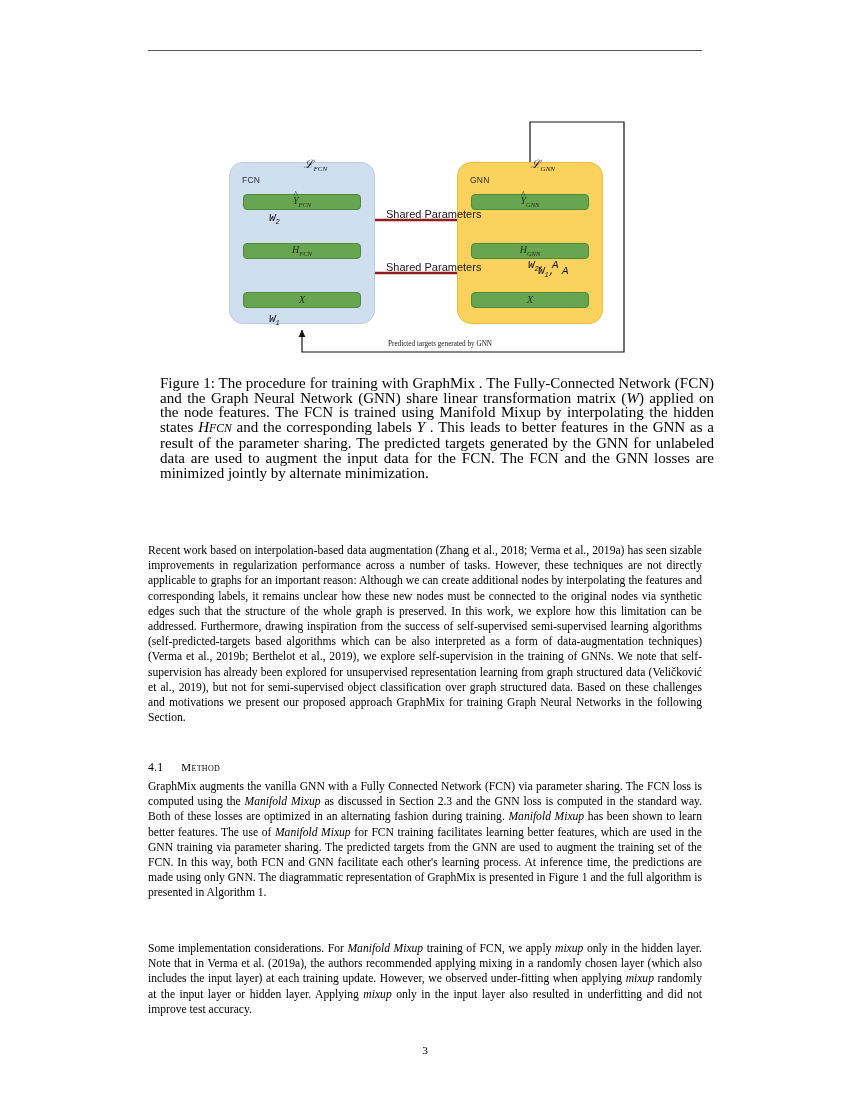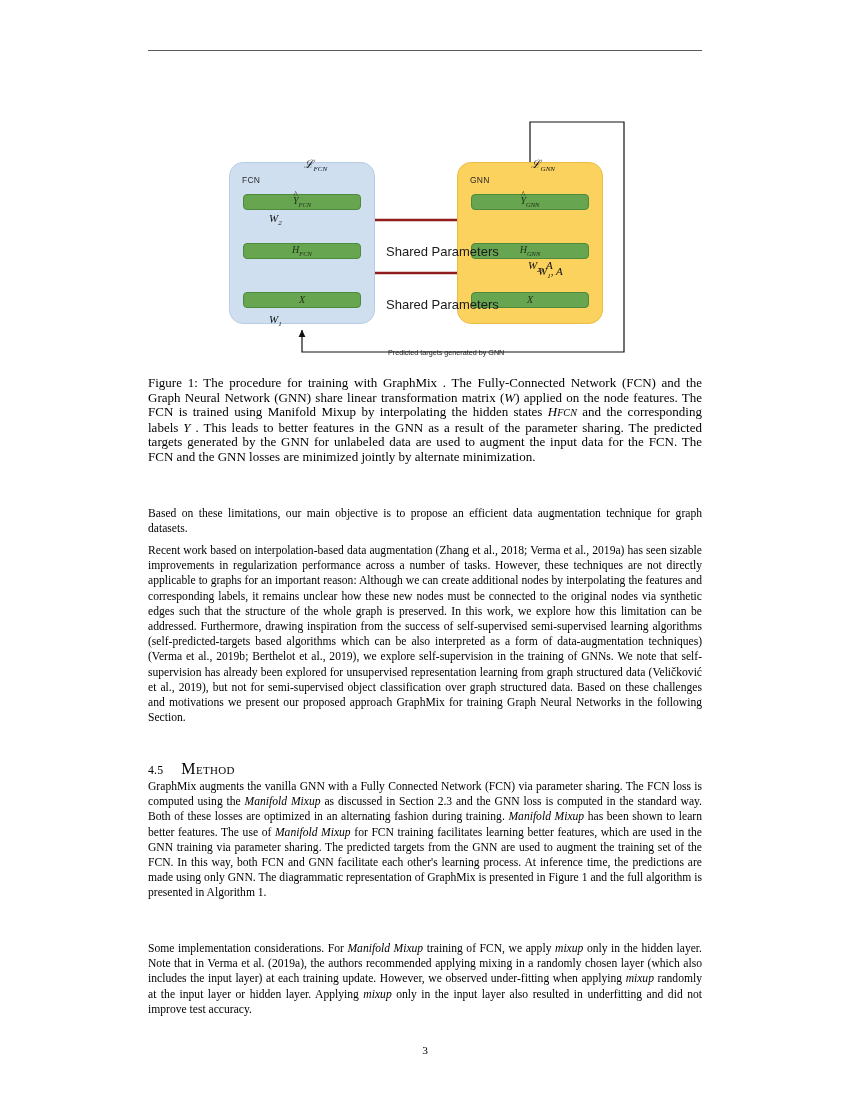--- a/index.html
+++ b/index.html
@@ -102,21 +102,21 @@
     color: #1d2f15;
     line-height: 1;
   }
   .layer-bar .lbl sub {
     font-size: 6.5px;
     font-style: italic;
   }
 
   .wlabel {
     position: absolute;
-    font-family: Liberation Serif, serif;
+    font-family: Liberation Mono, monospace;
     font-style: italic;
     font-size: 11px;
     color: #101010;
     white-space: nowrap;
   }
   .wlabel sub { font-size: 7px; }
 
   .loss-label {
     position: absolute;
     font-family: "Liberation Serif", serif;
@@ -136,42 +136,40 @@
     top: -0.52em;
     text-align: center;
     font-size: .95em;
     font-style: normal;
     line-height: 1;
   }
 
   .shared-label {
     position: absolute;
     font-family: "Liberation Sans", sans-serif;
-    font-size: 13px;
+    font-size: 11px;
     color: #1a1a1a;
     white-space: nowrap;
-    margin-top: 36px;
   }
 
   .bottom-label {
     position: absolute;
-    font-family: Liberation Sans, sans-serif;
+    font-family: Liberation Serif, serif;
     font-size: 7.2px;
     color: #1a1a1a;
     white-space: nowrap;
-    margin-top: 8px;
   }
 
   
   .caption {
     position: absolute;
-    left: 148px;
+    left: 160px;
     top: 376px;
     width: 554px;
-    font-size: 13px;
+    font-size: 15px;
     line-height: 14.6px;
     text-align: justify;
     text-justify: inter-word;
   }
 
   .body-block {
     position: absolute;
     left: 148px;
     width: 554px;
     font-size: 11.6px;
@@ -183,21 +181,21 @@
   .section-head {
     position: absolute;
     left: 148px;
     width: 554px;
     font-size: 11.8px;
   }
   .section-head .num { letter-spacing: .2px; }
   .section-head .ttl {
     margin-left: 18px;
     font-variant: small-caps;
-    font-size: 16px;
+    font-size: 11px;
     letter-spacing: .3px;
   }
 
   .it { font-style: italic; }
   .mathit { font-style: italic; font-family: "Liberation Serif", serif; }
   .mathsub { font-style: italic; font-size: .78em; }
 
   .pagenum {
     position: absolute;
     left: 0;
@@ -307,26 +305,25 @@
     <div class="shared-label" style="left:238px; top:151px;">Shared Parameters</div>
 
     <div class="bottom-label" style="left:240px; top:230px;">Predicted targets generated by GNN</div>
 
   </div>
 
   <div class="caption">
     <span>Figure 1:</span><span> The procedure for training with GraphMix . The Fully-Connected Network (FCN) and the Graph Neural Network (GNN) share linear transformation matrix (<span class="mathit">W</span>) applied on the node features. The FCN is trained using Manifold Mixup by interpolating the hidden states <span class="mathit">H<span class="mathsub">FCN</span></span> and the corresponding labels <span class="mathit">Y</span> . This leads to better features in the GNN as a result of the parameter sharing. The predicted targets generated by the GNN for unlabeled data are used to augment the input data for the FCN. The FCN and the GNN losses are minimized jointly by alternate minimization.</span>
   </div>
 
-  <div class="body-block" style="top:506px;">Based on these limitations, our main objective is to propose an efficient data augmentation technique for graph datasets.</div>
 
   <div class="body-block" style="top:543px;">Recent work based on interpolation-based data augmentation (Zhang et al., 2018; Verma et al., 2019a) has seen sizable improvements in regularization performance across a number of tasks. However, these techniques are not directly applicable to graphs for an important reason: Although we can create additional nodes by interpolating the features and corresponding labels, it remains unclear how these new nodes must be connected to the original nodes via synthetic edges such that the structure of the whole graph is preserved. In this work, we explore how this limitation can be addressed. Furthermore, drawing inspiration from the success of self-supervised semi-supervised learning algorithms (self-predicted-targets based algorithms which can be also interpreted as a form of data-augmentation techniques) (Verma et al., 2019b; Berthelot et al., 2019), we explore self-supervision in the training of GNNs. We note that self-supervision has already been explored for unsupervised representation learning from graph structured data (Veličković et al., 2019), but not for semi-supervised object classification over graph structured data. Based on these challenges and motivations we present our proposed approach GraphMix for training Graph Neural Networks in the following Section.</div>
 
   <div class="section-head" style="top:760px;">
-    <span class="num">4.5</span><span class="ttl">Method</span>
+    <span class="num">4.1</span><span class="ttl">Method</span>
   </div>
 
   <div class="body-block" style="top:779px;">
     <span>GraphMix augments the vanilla GNN with a Fully Connected Network (FCN) via parameter sharing. The FCN loss is computed using the </span><span class="it">Manifold Mixup</span><span> as discussed in Section 2.3 and the GNN loss is computed in the standard way. Both of these losses are optimized in an alternating fashion during training. </span><span class="it">Manifold Mixup</span><span> has been shown to learn better features. The use of </span><span class="it">Manifold Mixup</span><span> for FCN training facilitates learning better features, which are used in the GNN training via parameter sharing. The predicted targets from the GNN are used to augment the training set of the FCN. In this way, both FCN and GNN facilitate each other's learning process. At inference time, the predictions are made using only GNN. The diagrammatic representation of GraphMix is presented in Figure 1 and the full algorithm is presented in Algorithm 1.</span>
   </div>
 
   <div class="body-block" style="top:941px;">
     <span>Some implementation considerations. For </span><span class="it">Manifold Mixup</span><span> training of FCN, we apply </span><span class="it">mixup</span><span> only in the hidden layer. Note that in Verma et al. (2019a), the authors recommended applying mixing in a randomly chosen layer (which also includes the input layer) at each training update. However, we observed under-fitting when applying </span><span class="it">mixup</span><span> randomly at the input layer or hidden layer. Applying </span><span class="it">mixup</span><span> only in the input layer also resulted in underfitting and did not improve test accuracy.</span>
   </div>
 

